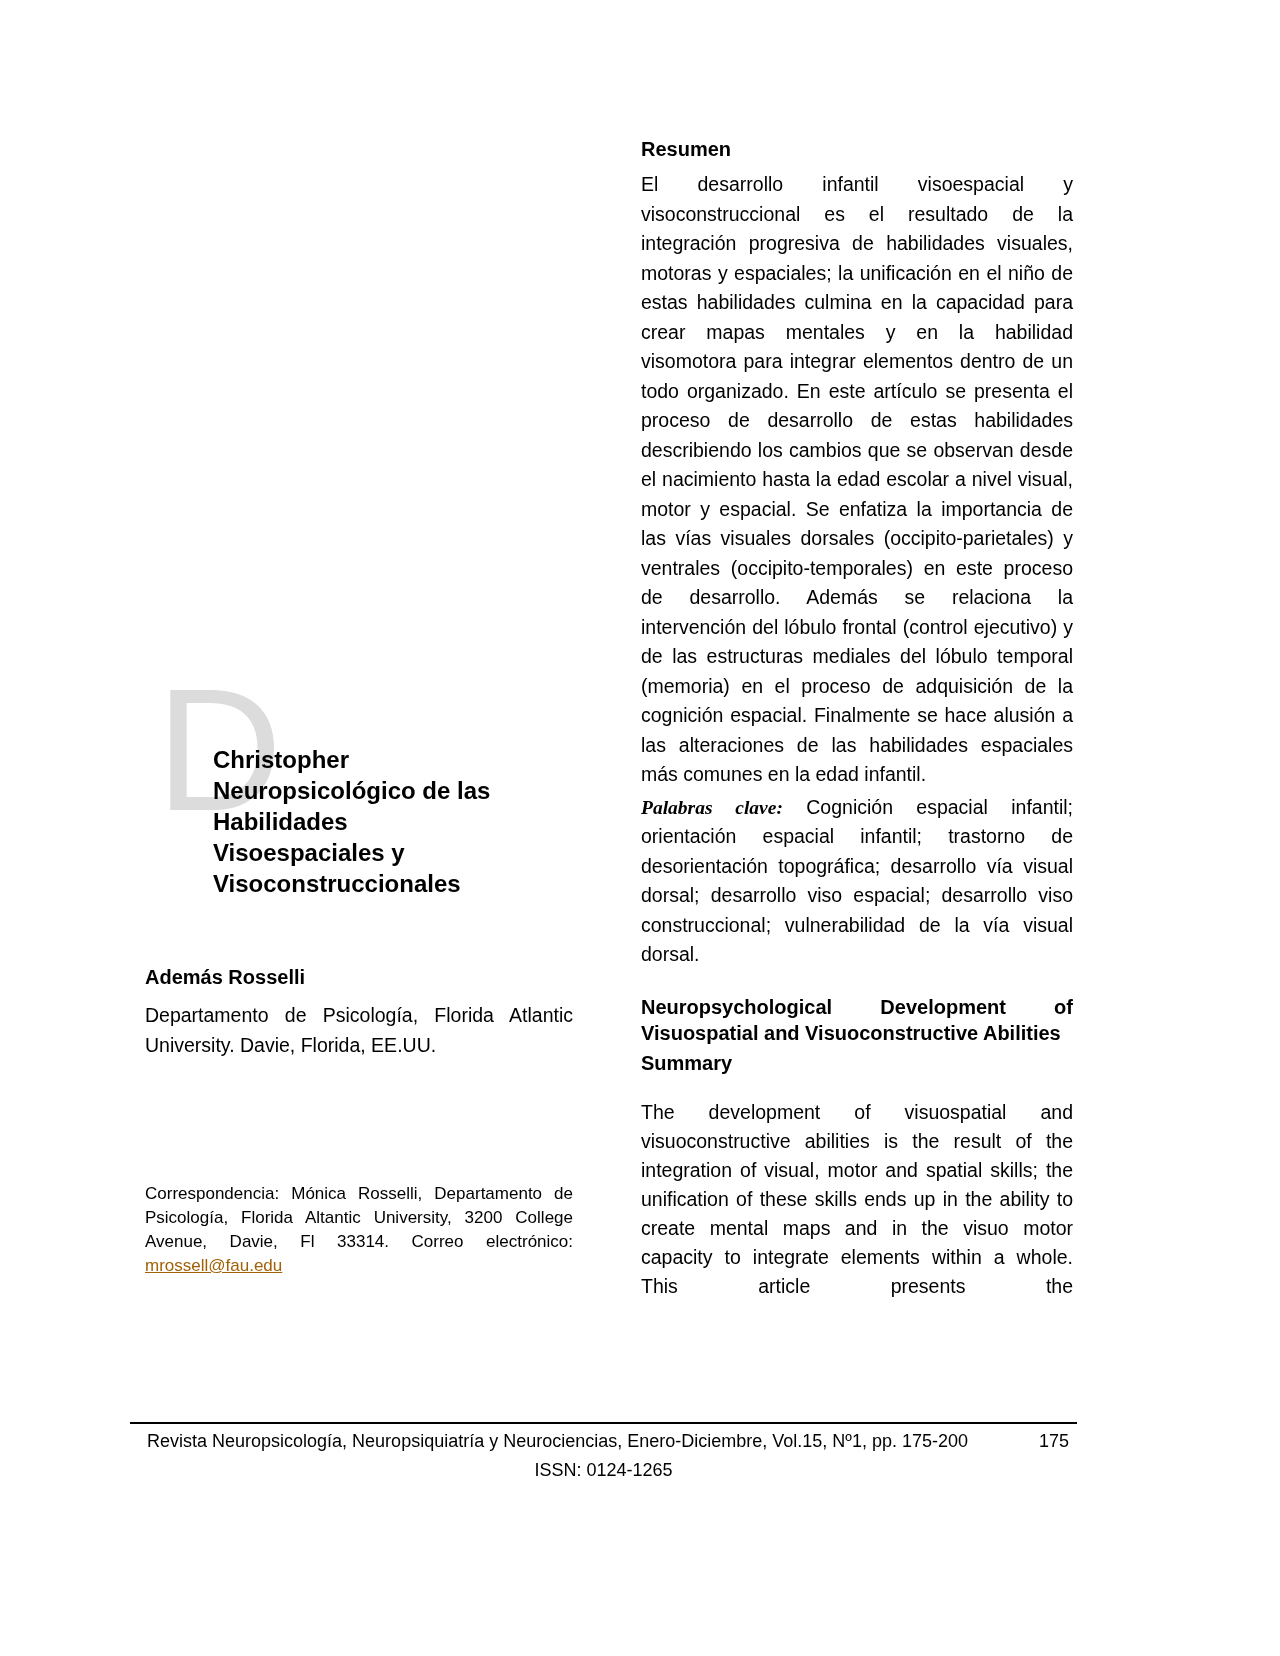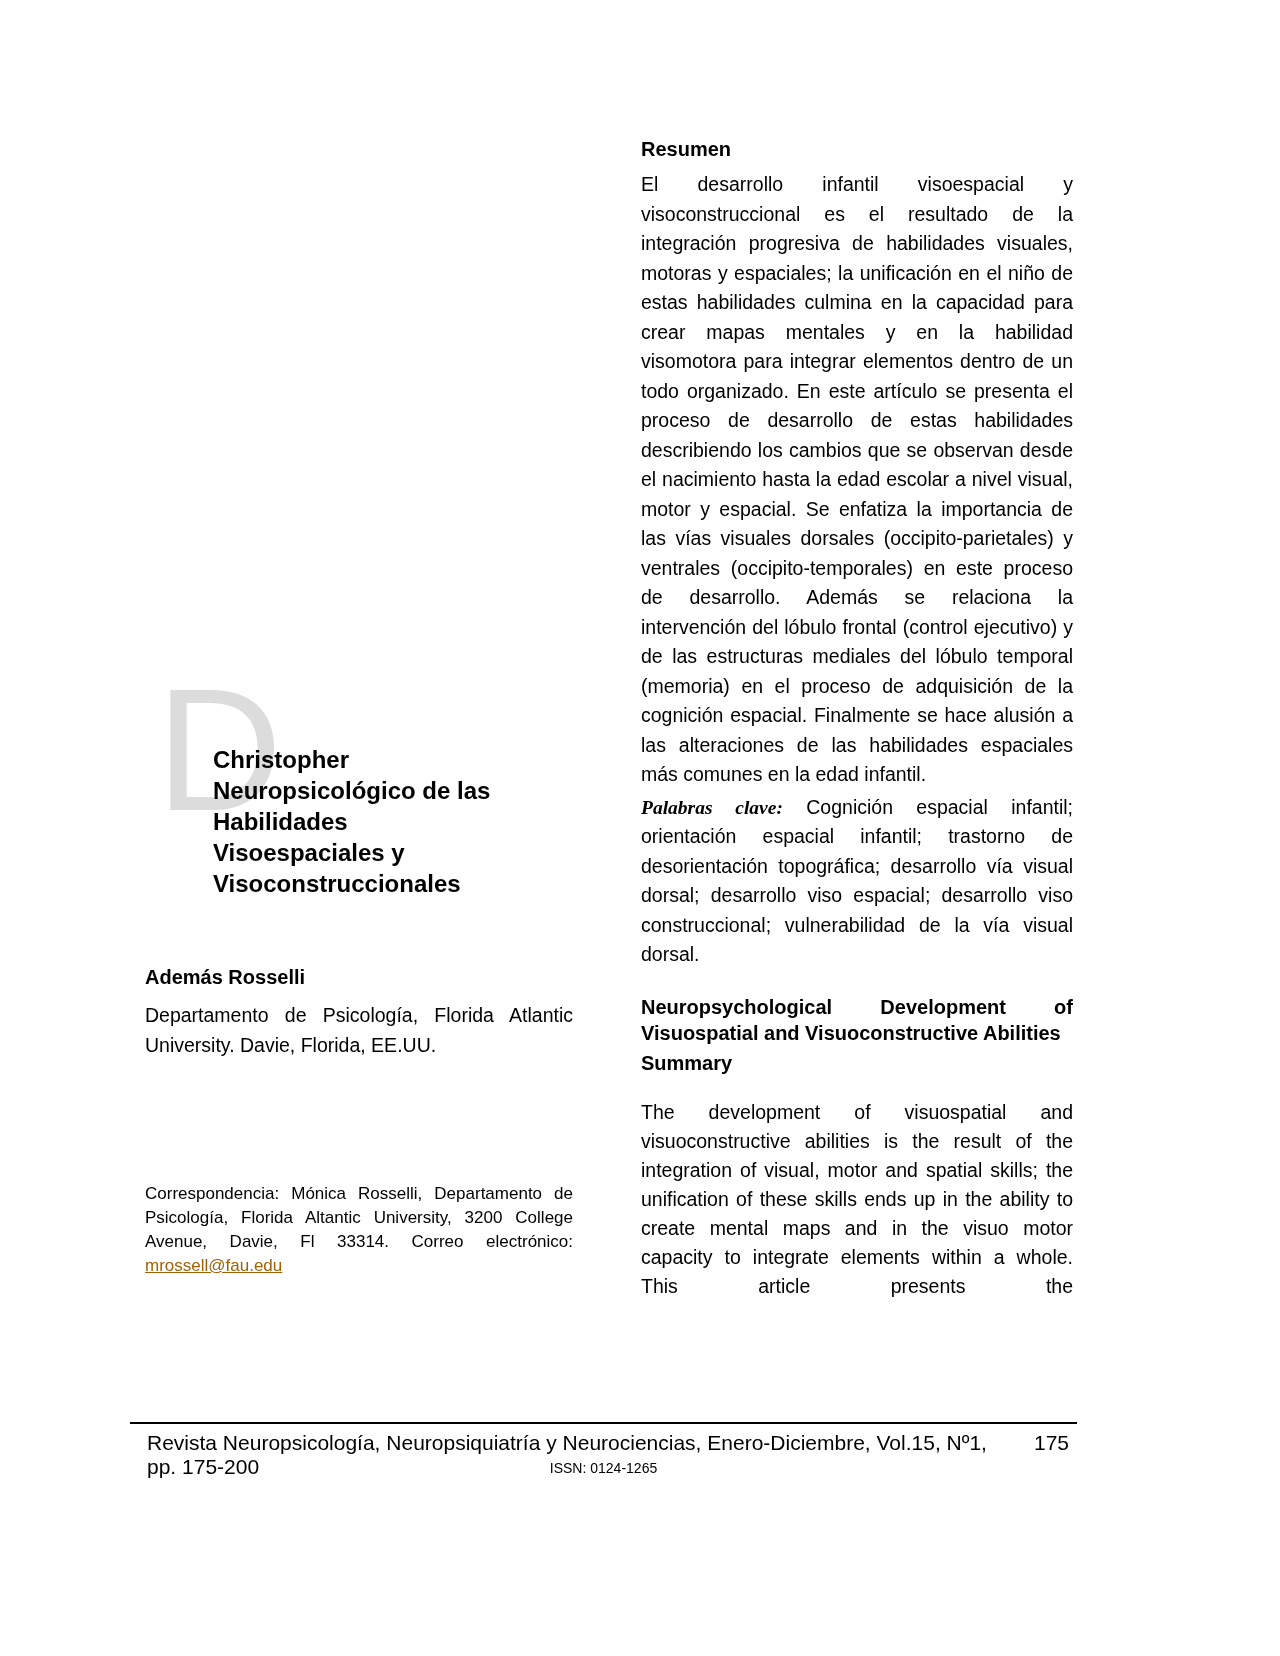--- a/index.html
+++ b/index.html
@@ -59,26 +59,26 @@
   }
 
   
   .footer-rule {
     position: absolute; left: 130px; top: 1422px; width: 947px; height: 2px;
     background: #000;
   }
   .footer-line {
     position: absolute; left: 147px; top: 1431px; width: 922px;
     display: flex; justify-content: space-between; align-items: baseline;
-    font-size: 21px;
+    font-size: 18px;
     gap: 40px;
   }
   .issn-line {
     position: absolute; left: 130px; top: 1460px; width: 947px;
-    text-align: center; font-size: 14px;
+    text-align: center; font-size: 18px;
   }
 </style>
 </head>
 <body>
 
 <div class="page">
 
   <div class="dropcap">D</div>
 
   <div class="title-block">

